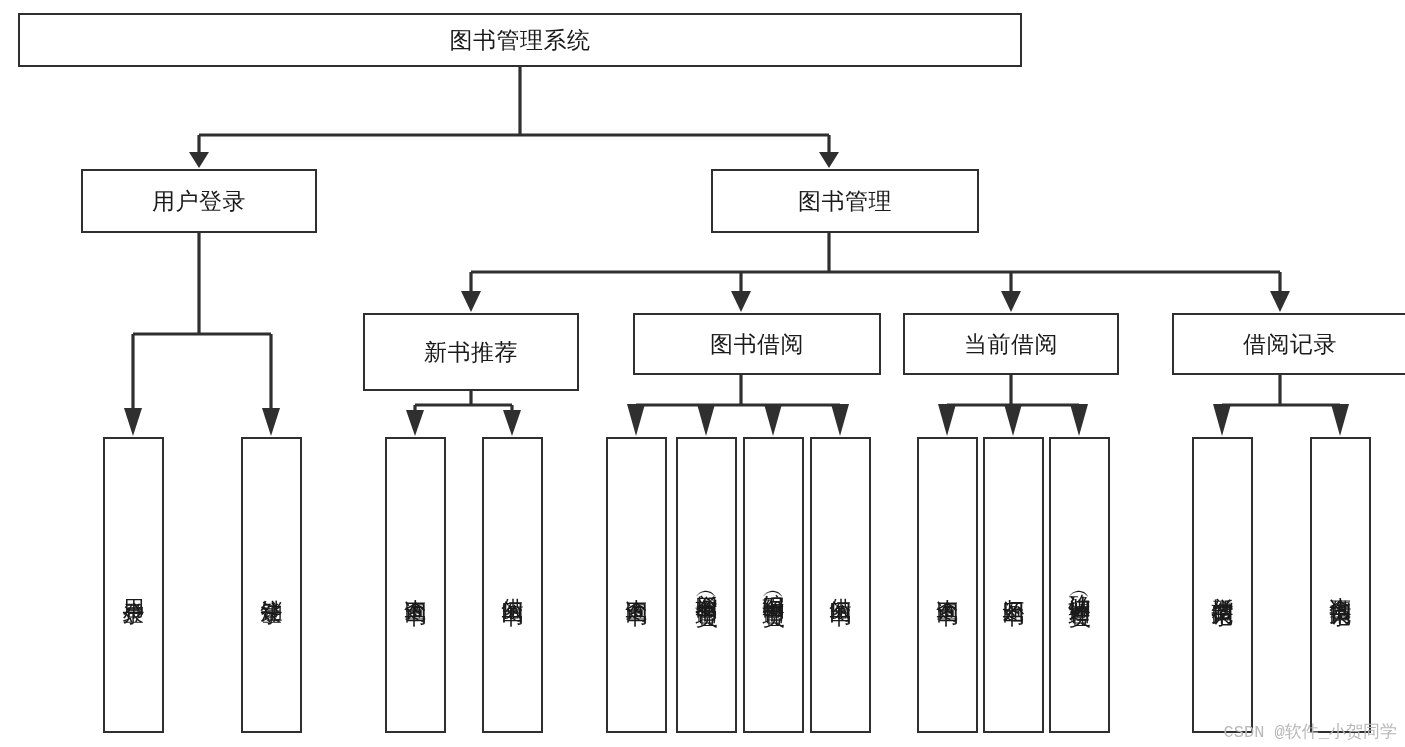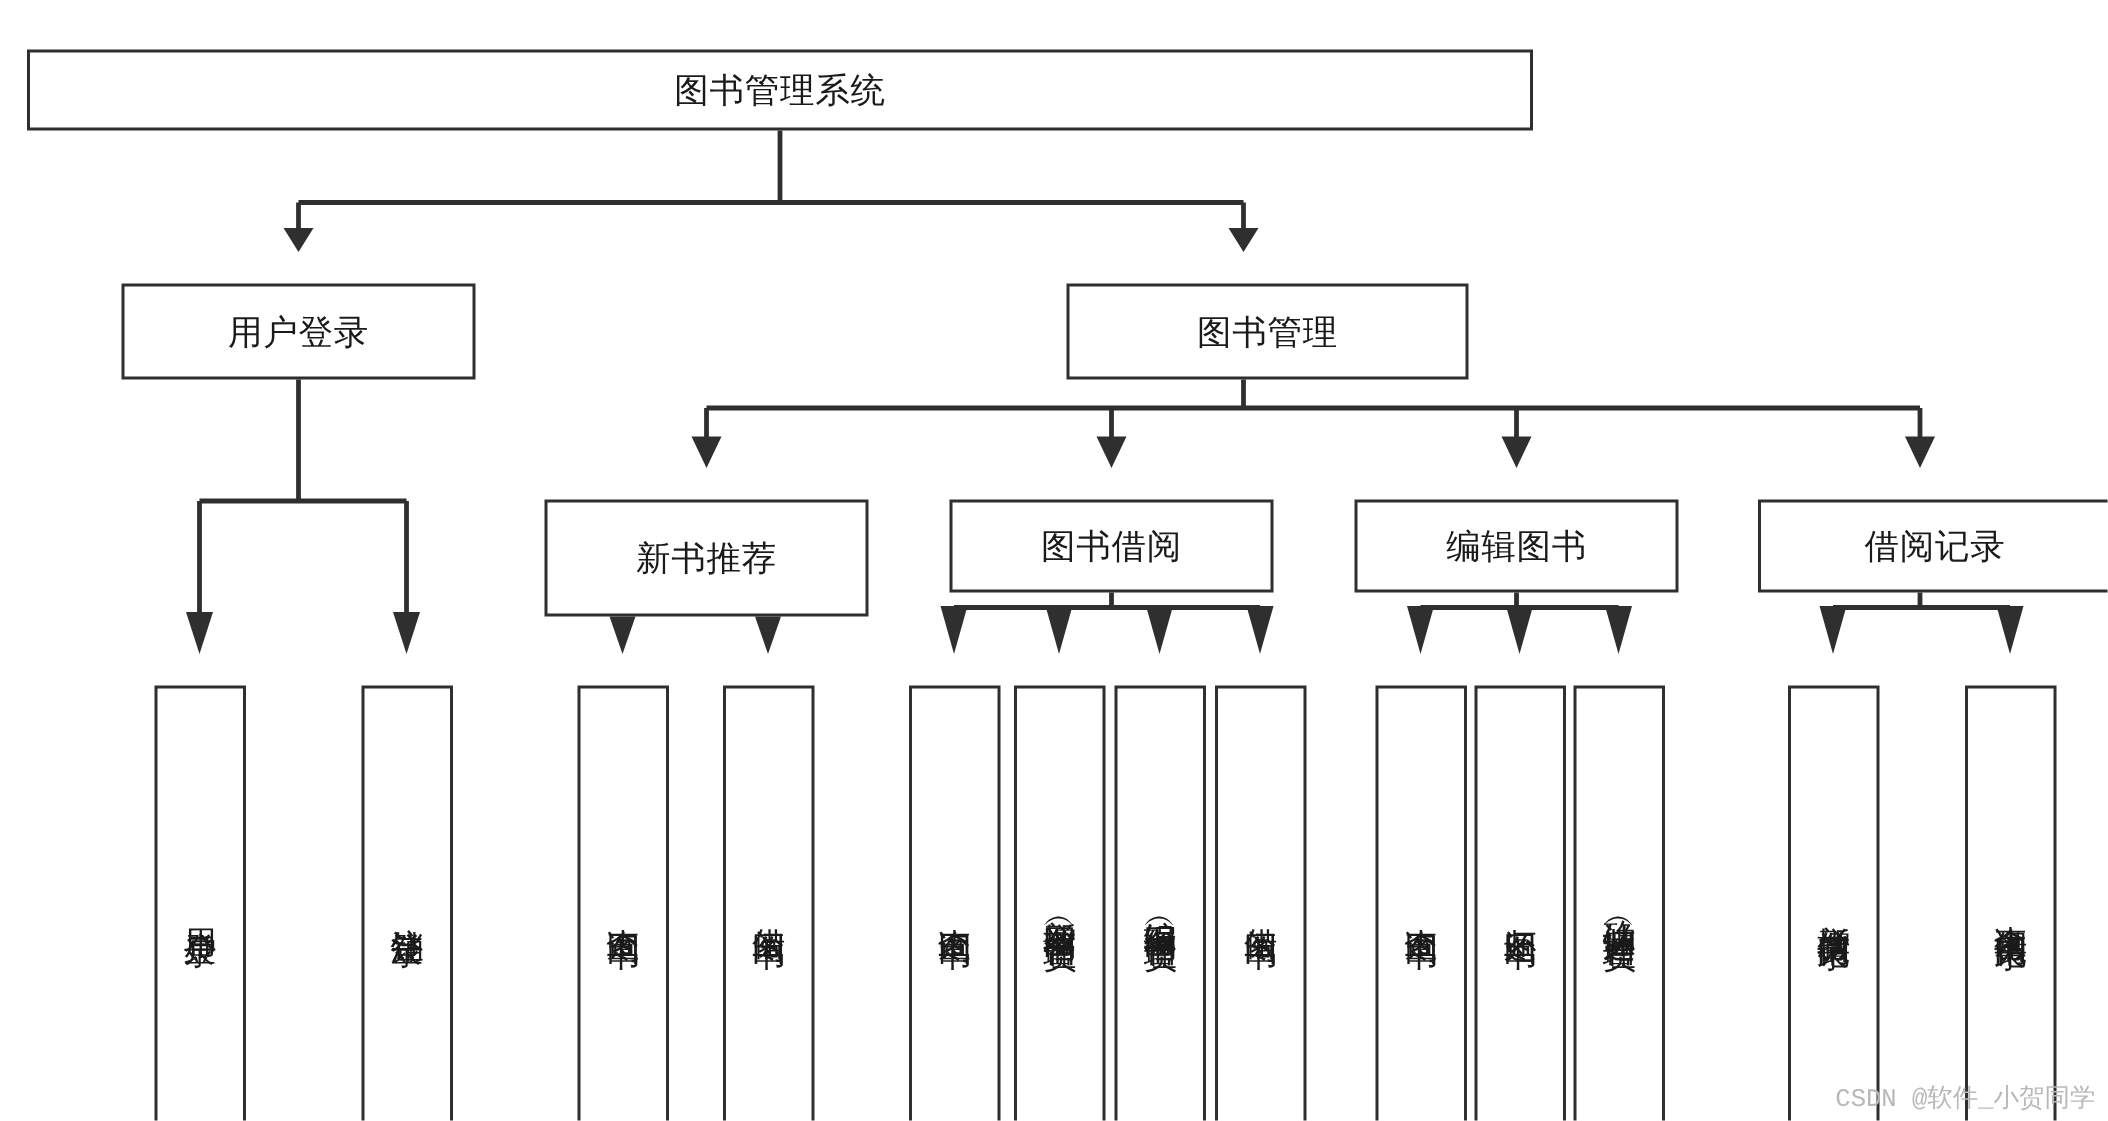--- a/index.html
+++ b/index.html
@@ -29,21 +29,20 @@
   }
   .node-box {
     position: absolute;
     box-sizing: border-box;
     background: #ffffff;
     border: 2.5px solid #2f2f2f;
     display: flex;
     align-items: center;
     justify-content: center;
     overflow: hidden;
-    margin-top: 20px;
   }
   .node-label {
     font-family: "Liberation Sans", "DejaVu Sans", sans-serif;
     color: #1a1a1a;
     text-align: center;
     line-height: 1.08;
     white-space: nowrap;
   }
   .h-label {
     font-size: 23px;
@@ -171,25 +170,25 @@
   <div class="node-box" id="node-l2-0" style="left: 81px; top: 169px; width: 236px; height: 64px; border-color: rgb(47, 47, 47);">
     <span class="node-label h-label" style="color: rgb(26, 26, 26);">用户登录</span>
   </div>
   <div class="node-box" id="node-l2-1" style="left: 711px; top: 169px; width: 268px; height: 64px; border-color: rgb(47, 47, 47);">
     <span class="node-label h-label" style="color: rgb(26, 26, 26);">图书管理</span>
   </div>
 
   <div class="node-box" id="node-l3-0" style="left: 363px; top: 313px; width: 216px; height: 78px; border-color: rgb(47, 47, 47);">
     <span class="node-label h-label" style="color: rgb(26, 26, 26);">新书推荐</span>
   </div>
-  <div class="node-box" id="node-l3-1" style="left: 633px; top: 313px; width: 216px; height: 62px; border-color: rgb(47, 47, 47);">
+  <div class="node-box" id="node-l3-1" style="left: 633px; top: 313px; width: 248px; height: 62px; border-color: rgb(47, 47, 47);">
     <span class="node-label h-label" style="color: rgb(26, 26, 26);">图书借阅</span>
   </div>
   <div class="node-box" id="node-l3-2" style="left: 903px; top: 313px; width: 216px; height: 62px; border-color: rgb(47, 47, 47);">
-    <span class="node-label h-label" style="color: rgb(26, 26, 26);">编辑图书</span>
+    <span class="node-label h-label" style="color: rgb(26, 26, 26);">当前借阅</span>
   </div>
   <div class="node-box" id="node-l3-3" style="left: 1172px; top: 313px; width: 236px; height: 62px; border-color: rgb(47, 47, 47);">
     <span class="node-label h-label" style="color: rgb(26, 26, 26);">借阅记录</span>
   </div>
 
   <div class="node-box leaf-box" id="leaf-0" style="left: 103px; top: 437px; width: 61px; height: 296px; border-color: rgb(47, 47, 47);">
     <span class="node-label v-label" style="color: rgb(26, 26, 26);">用户登录</span>
   </div>
   <div class="node-box leaf-box" id="leaf-1" style="left: 241px; top: 437px; width: 61px; height: 296px; border-color: rgb(47, 47, 47);">
     <span class="node-label v-label" style="color: rgb(26, 26, 26);">注销登录</span>

